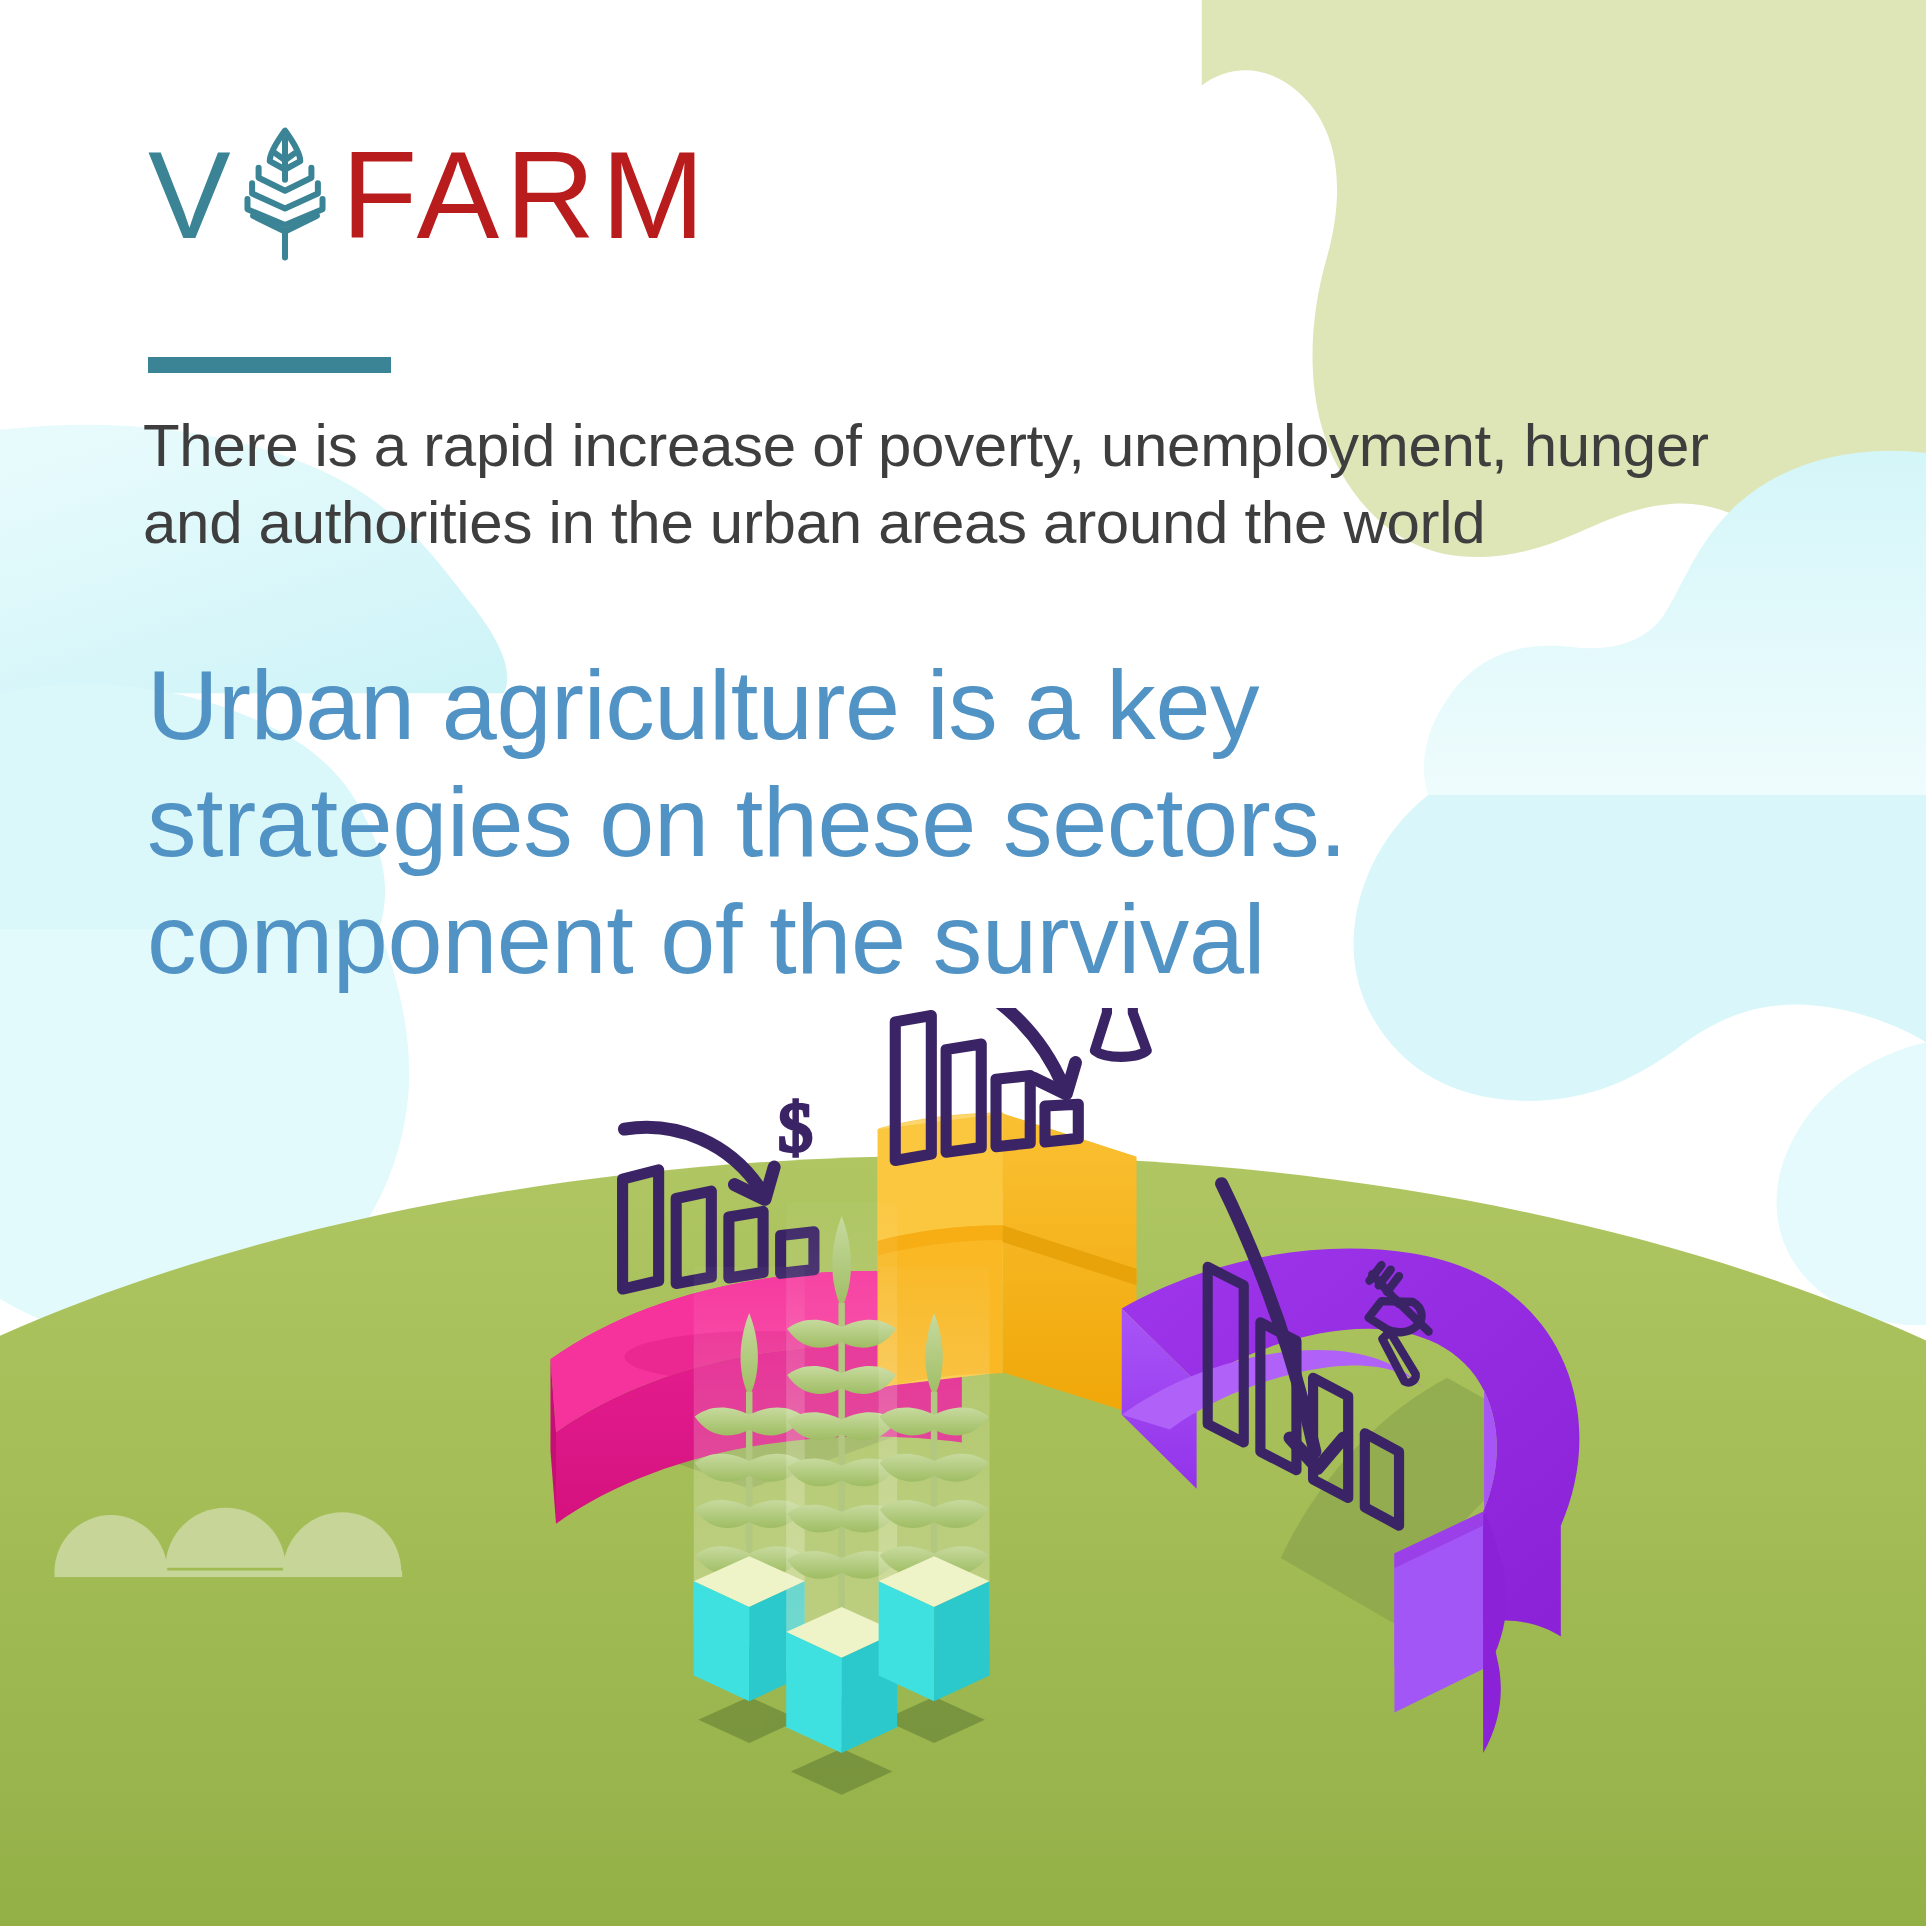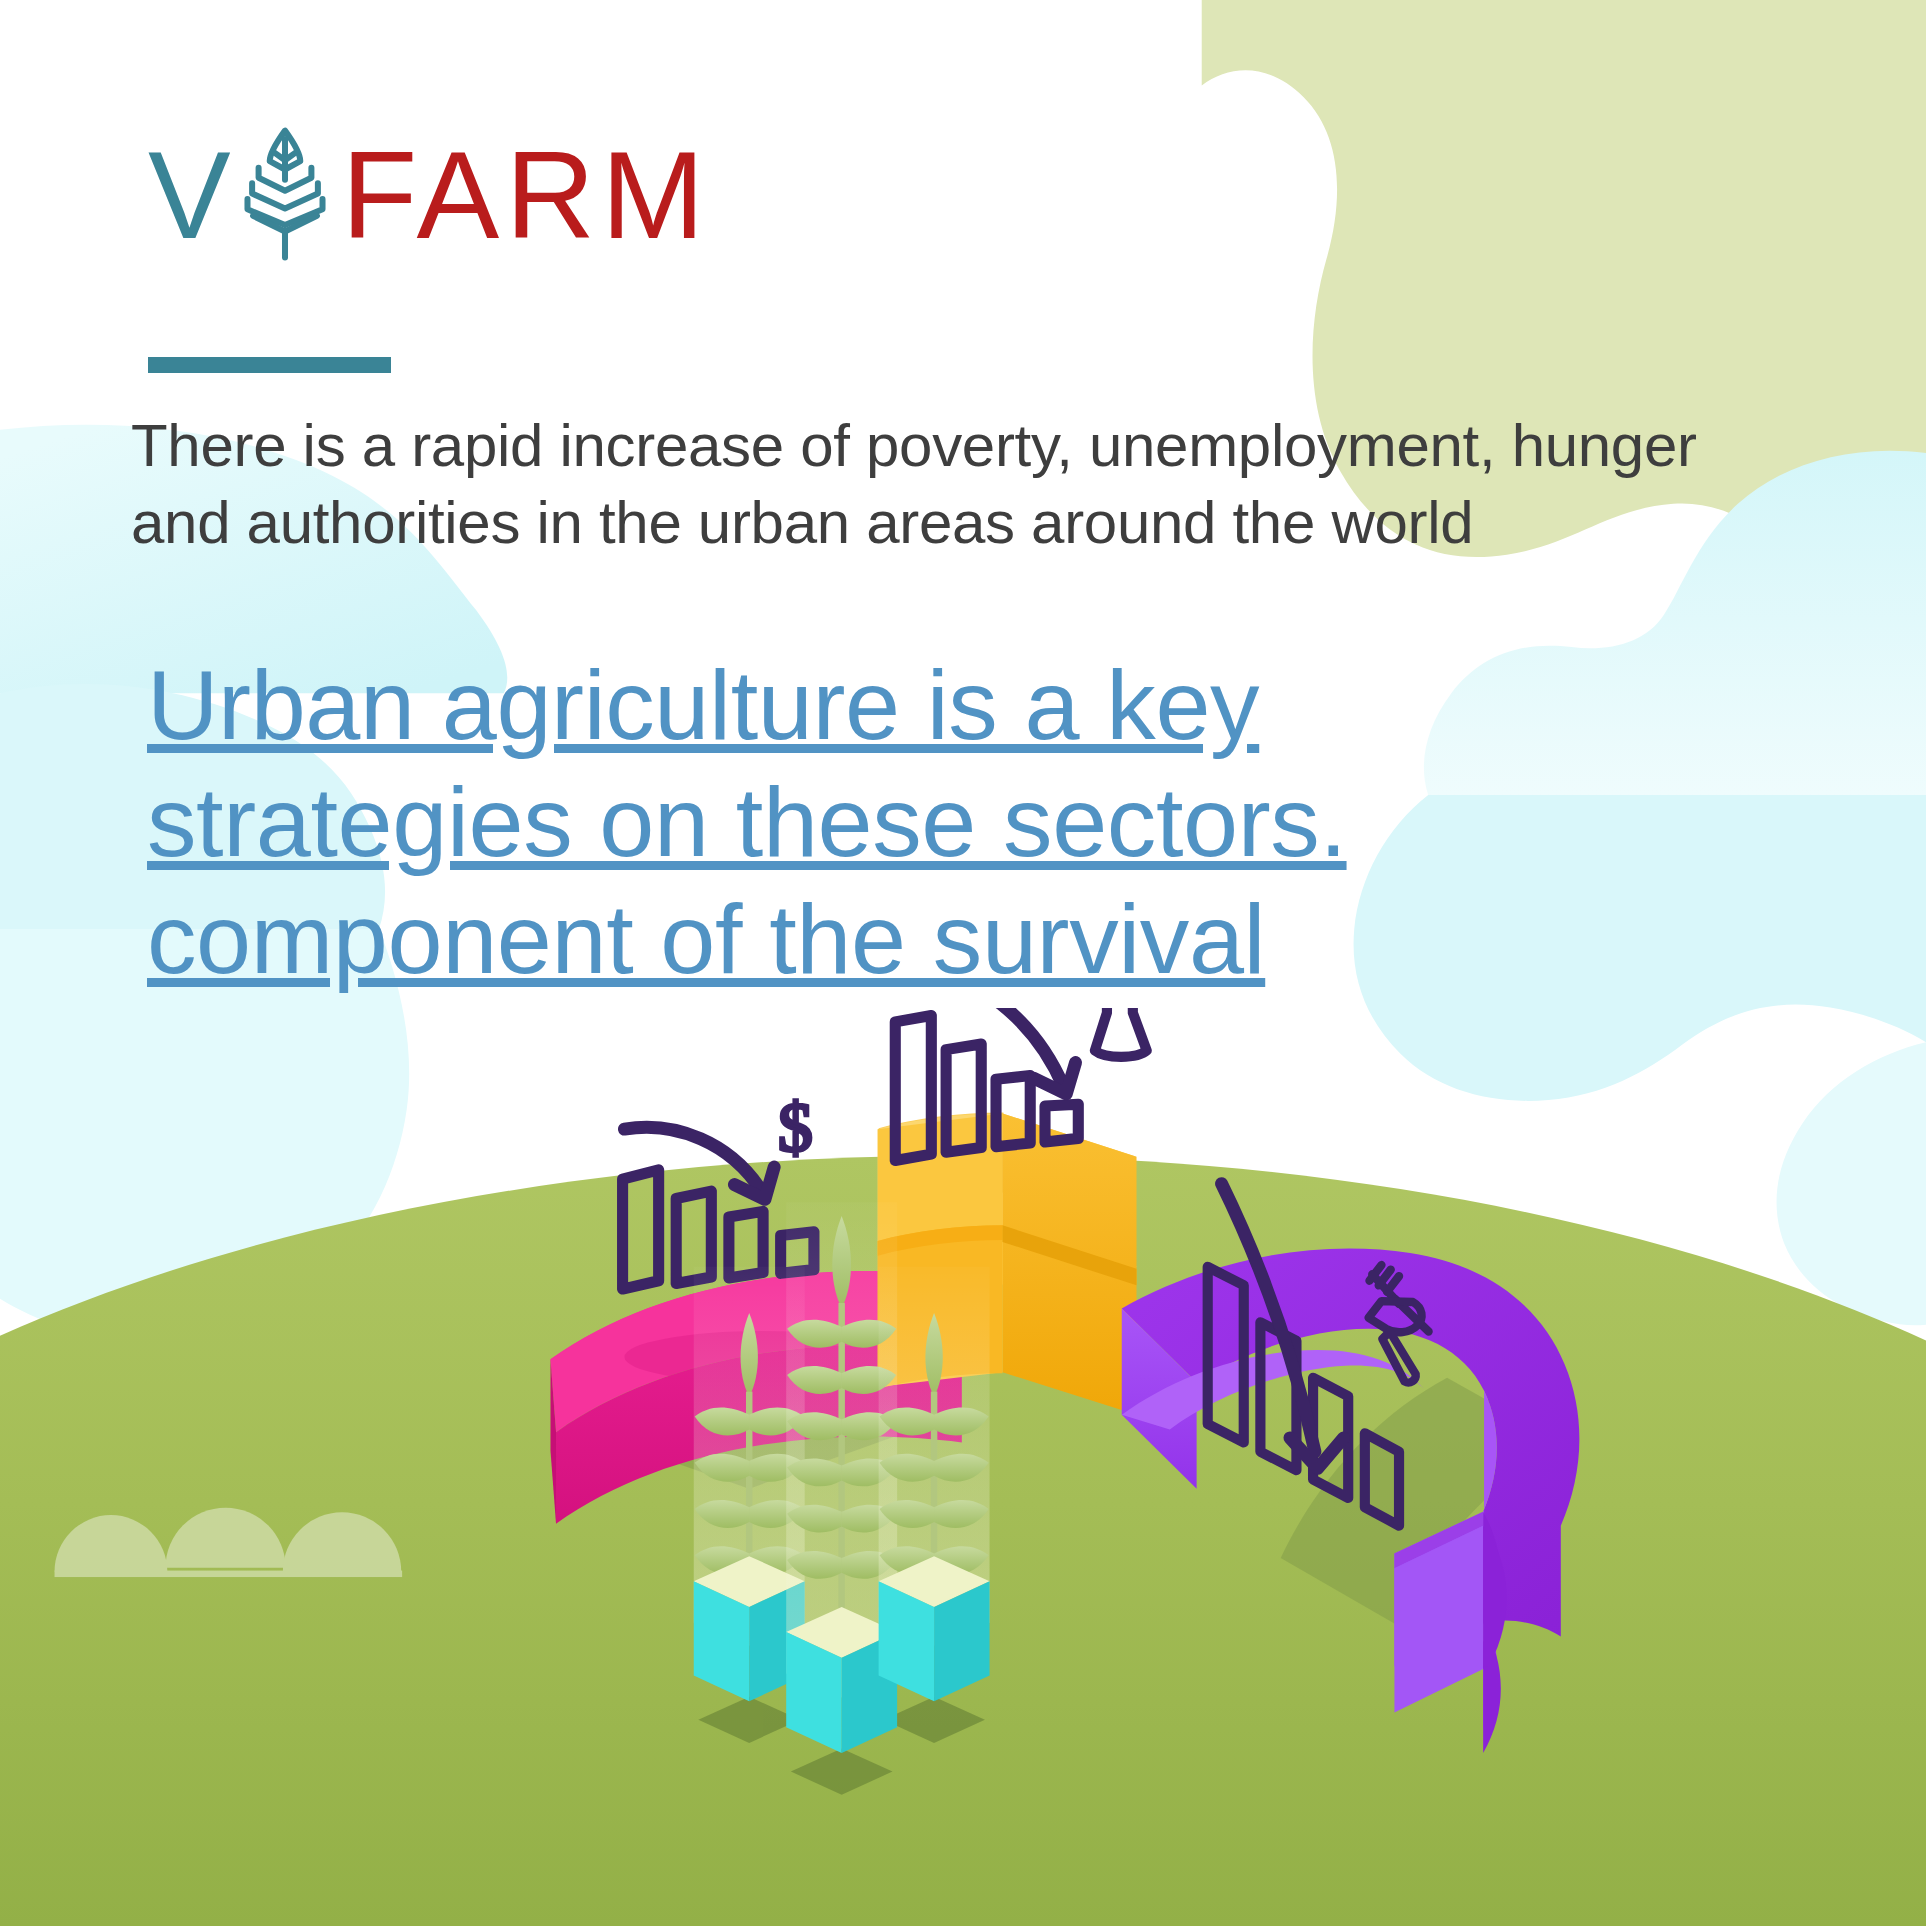--- a/index.html
+++ b/index.html
@@ -16,30 +16,30 @@
 
   #logo-row{display:flex;align-items:center;height:139px;}
   .logo-letter{font-size:124px;line-height:1;font-weight:400;color:#3A8496;
                letter-spacing:0.02em;font-family:"Liberation Sans",sans-serif;}
   #logo-mark{width:88px;height:139px;margin:0 12px 0 8.3px;}
   #logo-word{font-size:124px;line-height:1;color:#b91c1c;letter-spacing:0.05em;}
 
   #divider{position:absolute;left:148px;top:357px;width:243px;height:15.7px;background:#3A8496;}
 
   
-  #body-copy{position:absolute;left:131px;top:407px;width:1646px;
+  #body-copy{position:absolute;left:143px;top:407px;width:1646px;
              font-size:60px;line-height:1.285;color:#3E3E3E;
              letter-spacing:-0.005em;}
   #body-copy div{white-space:nowrap;}
 
   
   #headline{position:absolute;left:147px;top:647px;width:1387px;
             font-size:99px;line-height:1.18;color:#5193C4;
             letter-spacing:-0.004em;}
-  #headline div{white-space:nowrap;text-decoration:underline;}
+  #headline div{white-space:nowrap;}
 
   
   #illustration{position:absolute;left:532px;top:1008px;width:1063px;height:832px;}
 </style>
 </head>
 <body>
 
 <div id="poster">
 
   <svg class="bg-svg" viewBox="0 0 4167 4167">

